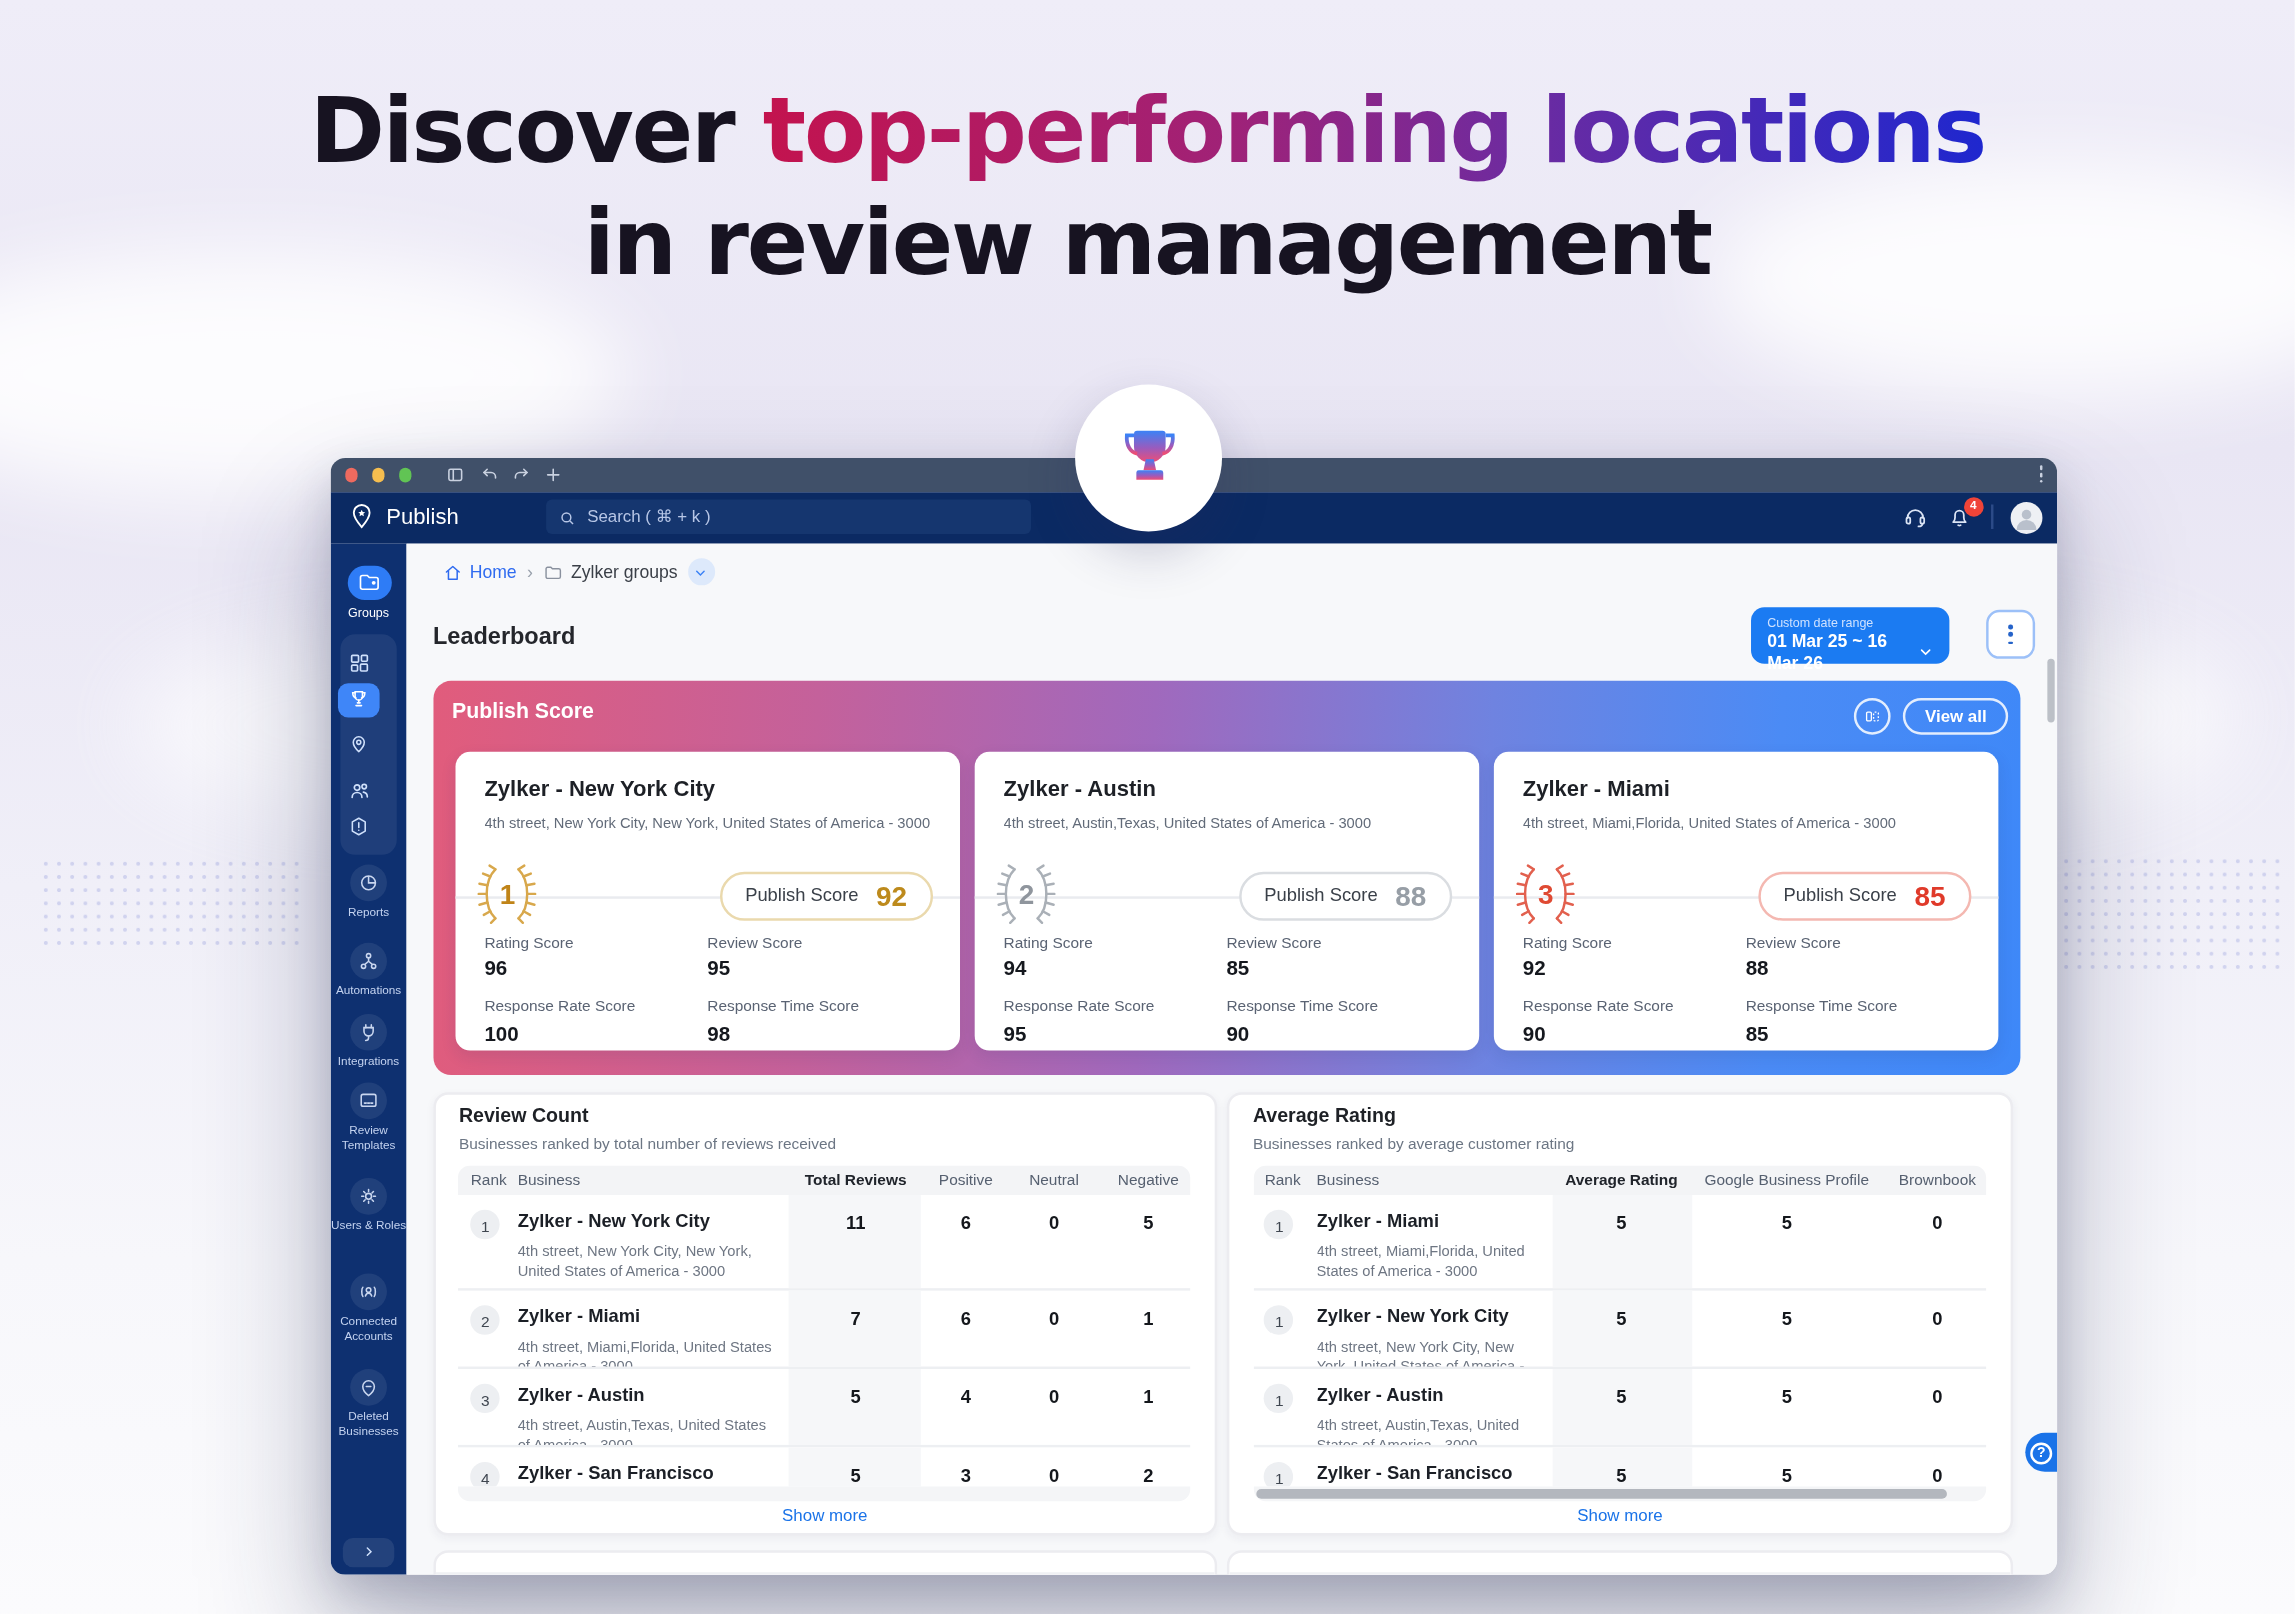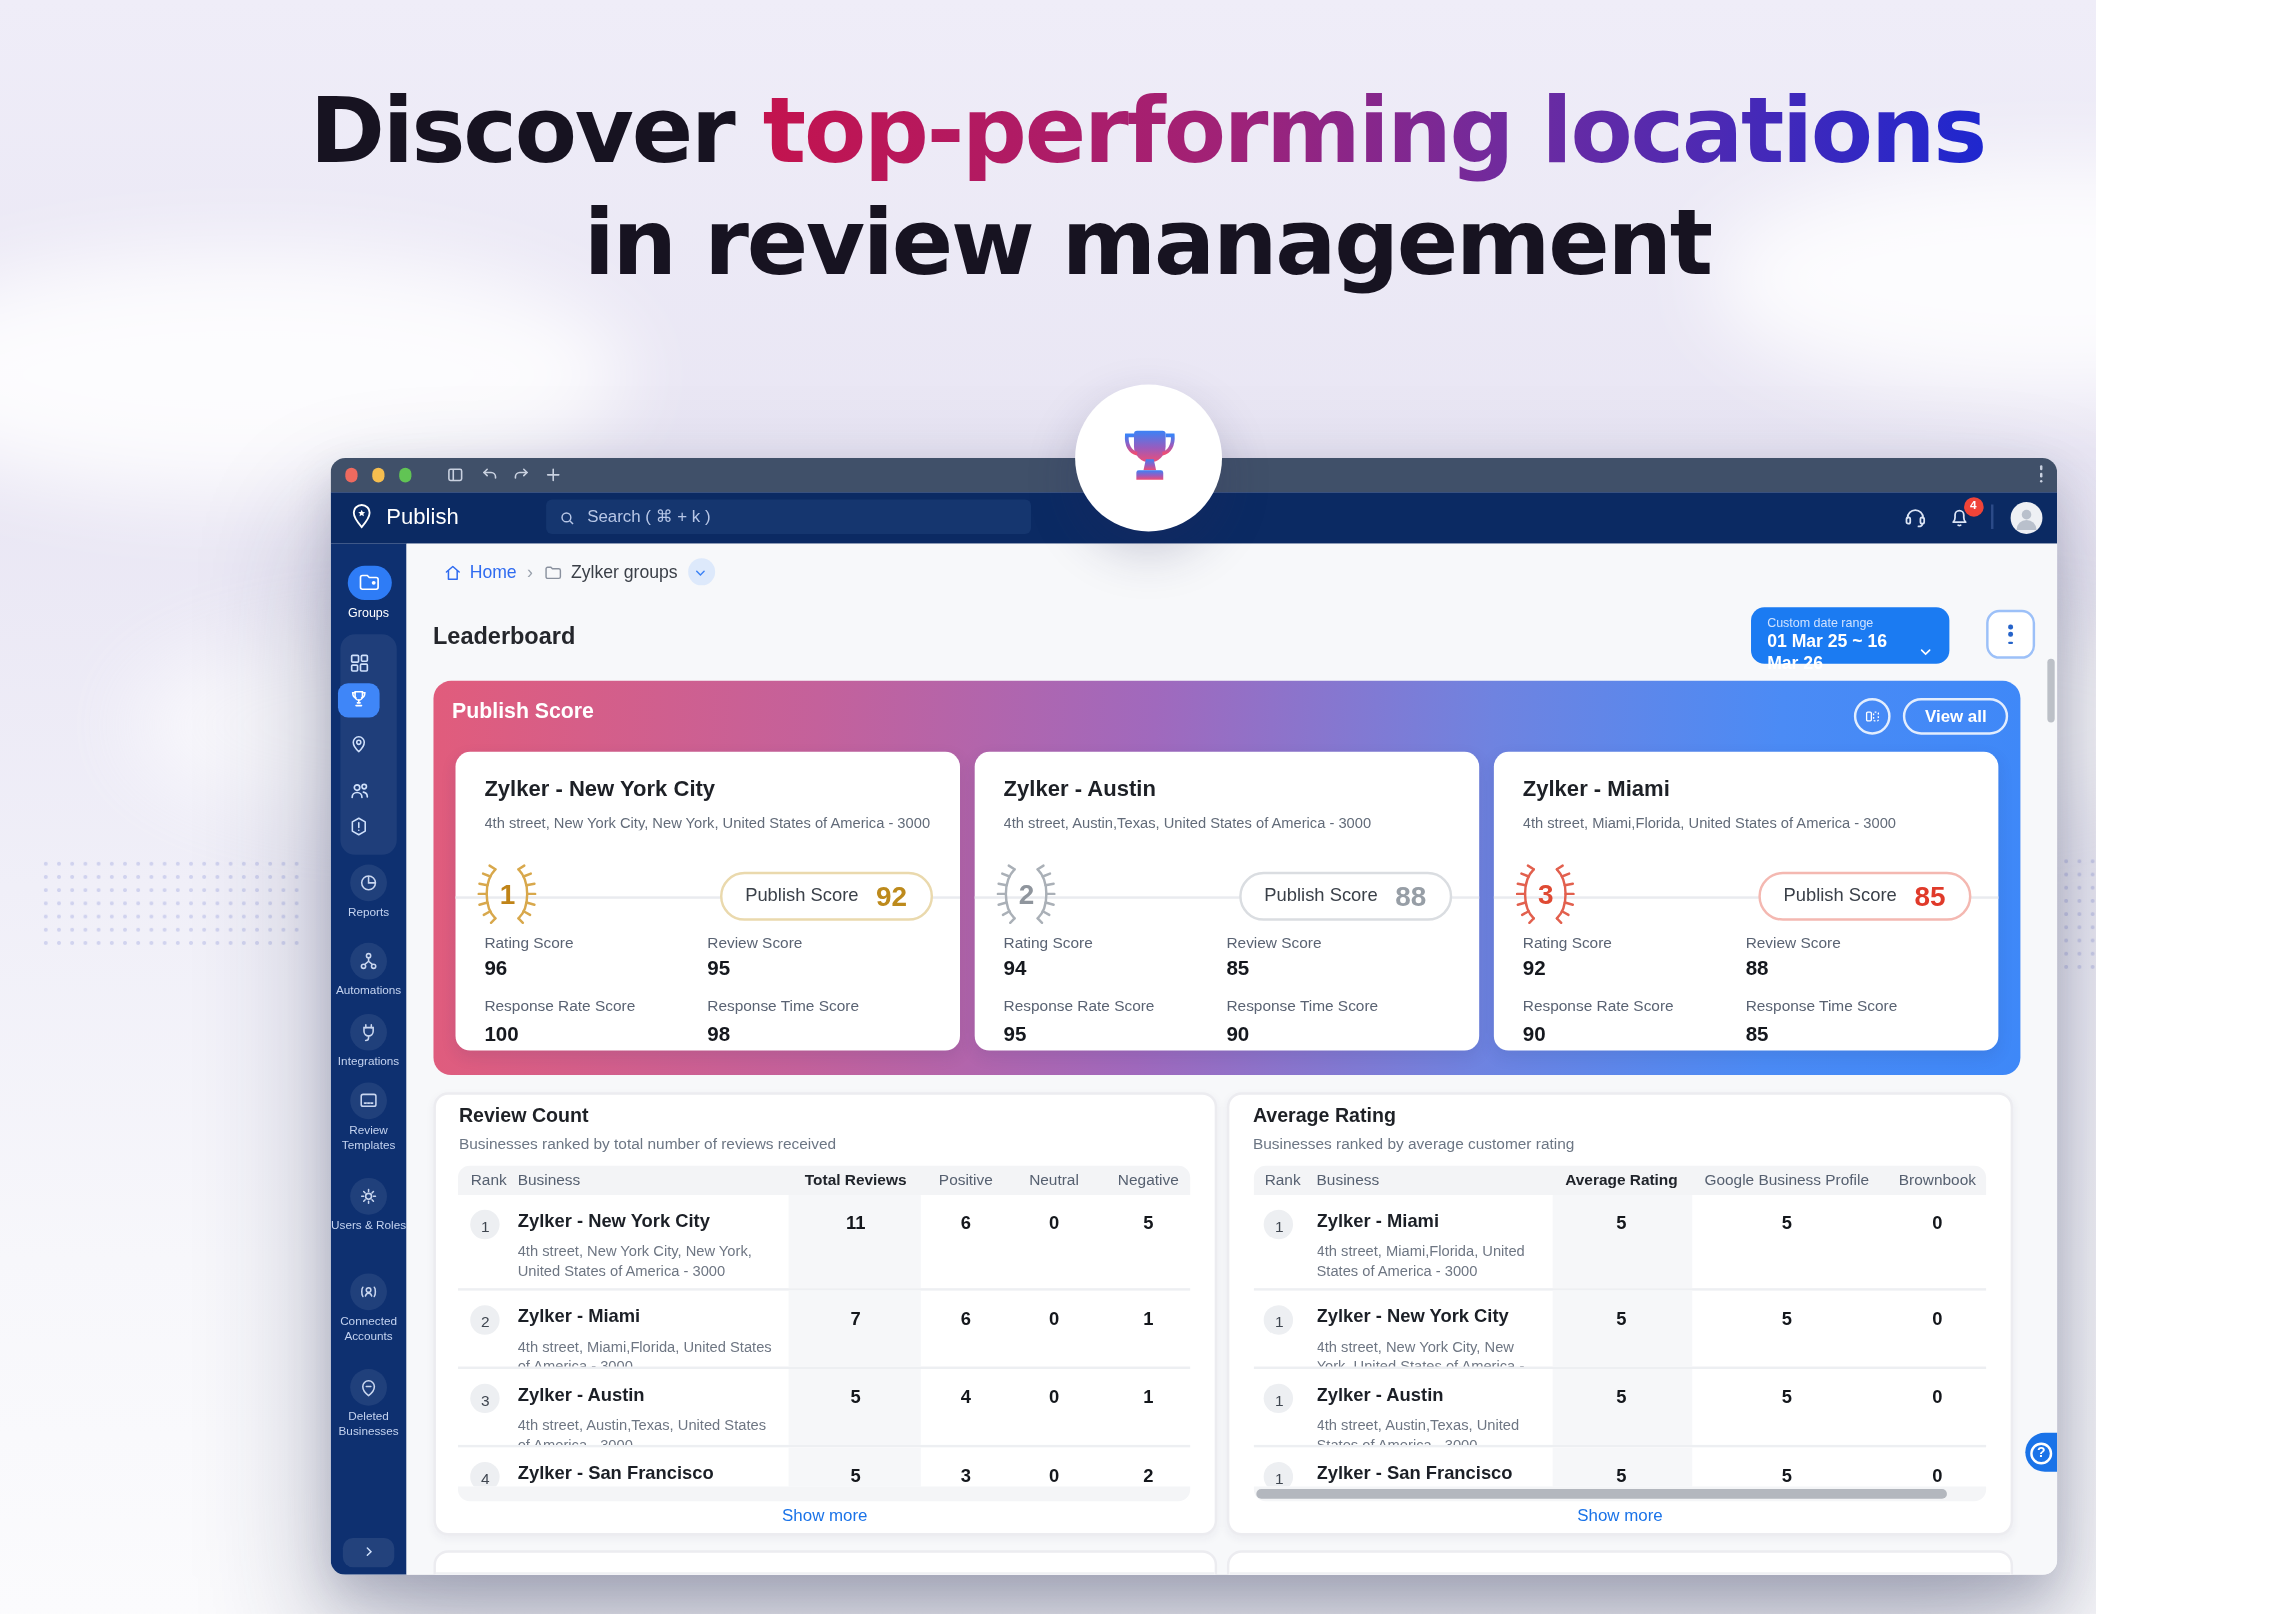--- a/index.html
+++ b/index.html
@@ -1,18 +1,18 @@
 <!DOCTYPE html>
 <html style="font-size:9.6px"><head>
 <meta charset="utf-8">
 <style>
   * { margin:0; padding:0; box-sizing:border-box; }
   html,body { width:2295px; height:1614px; overflow:hidden; }
   body { font-family:"Liberation Sans", sans-serif; }
-  .viewport { width:2096px; height:1614px; overflow:hidden; position:relative; }
+  .viewport { width:2295px; height:1614px; overflow:hidden; position:relative; }
   .stage { width:937px; height:659px; transform:scale(2.44898); transform-origin:0 0; position:relative;
            background:linear-gradient(180deg,#efedf8 0%,#e9e6f4 28%,#f0eff8 55%,#f7f7fb 78%,#fbfbfd 100%); }
 
   
   .cloud { position:absolute; border-radius:50%; filter:blur(16.7px); background:rgba(255,255,255,.85); }
   .c1 { left:-54px; top:102px; width:311px; height:102px; }
   .c2 { right:-42px; top:66px; width:281px; height:96px; }
   .c3 { left:54px;  top:257px; width:239px; height:78px; opacity:.75; }
   .c4 { right:24px; top:251px; width:257px; height:84px; opacity:.8; }
   .dots { position:absolute; background-image:radial-gradient(rgba(99,112,205,.45) 0.7px, transparent 0.9px);

